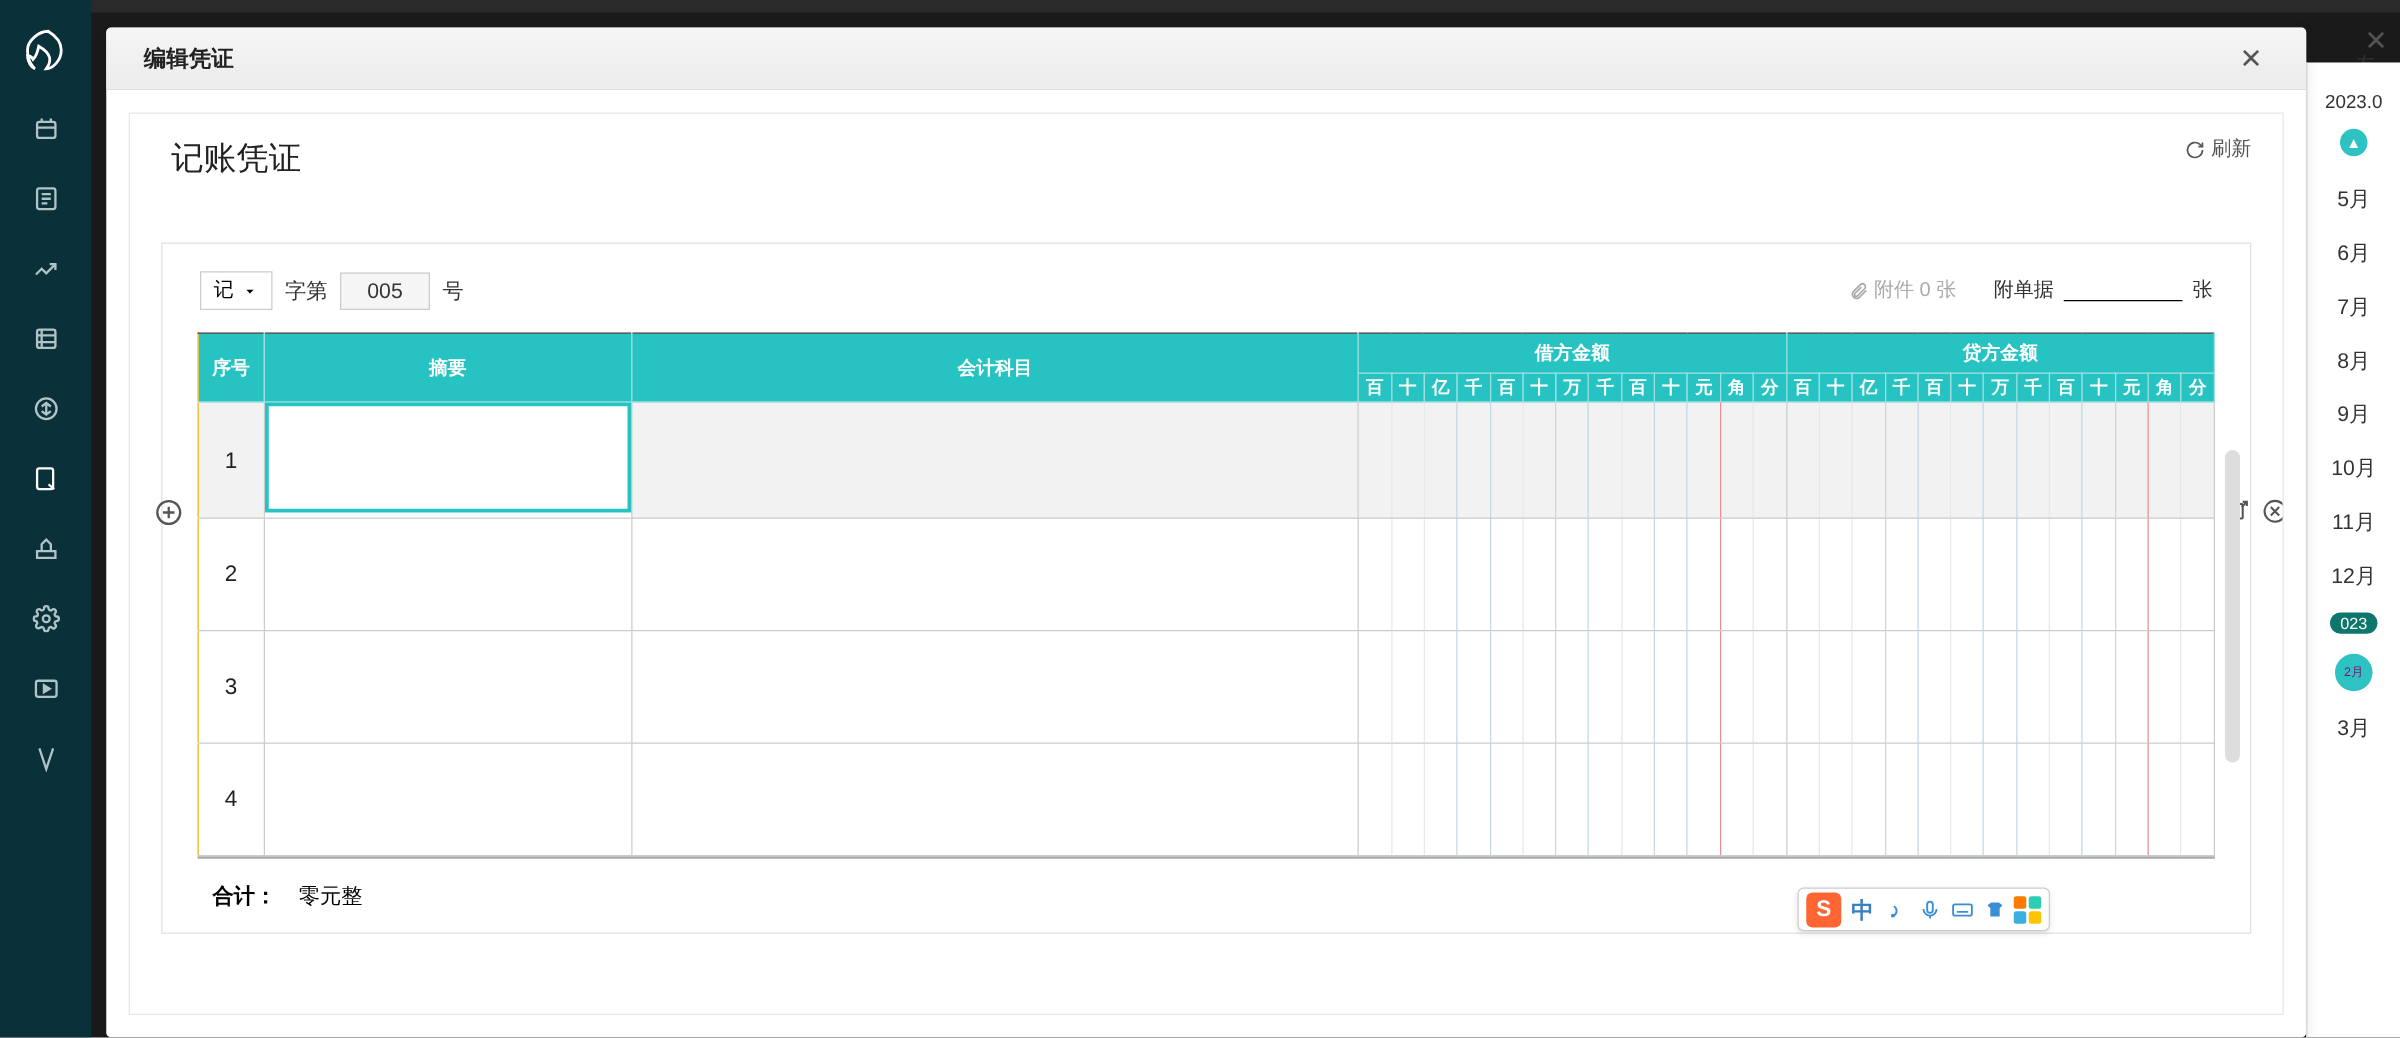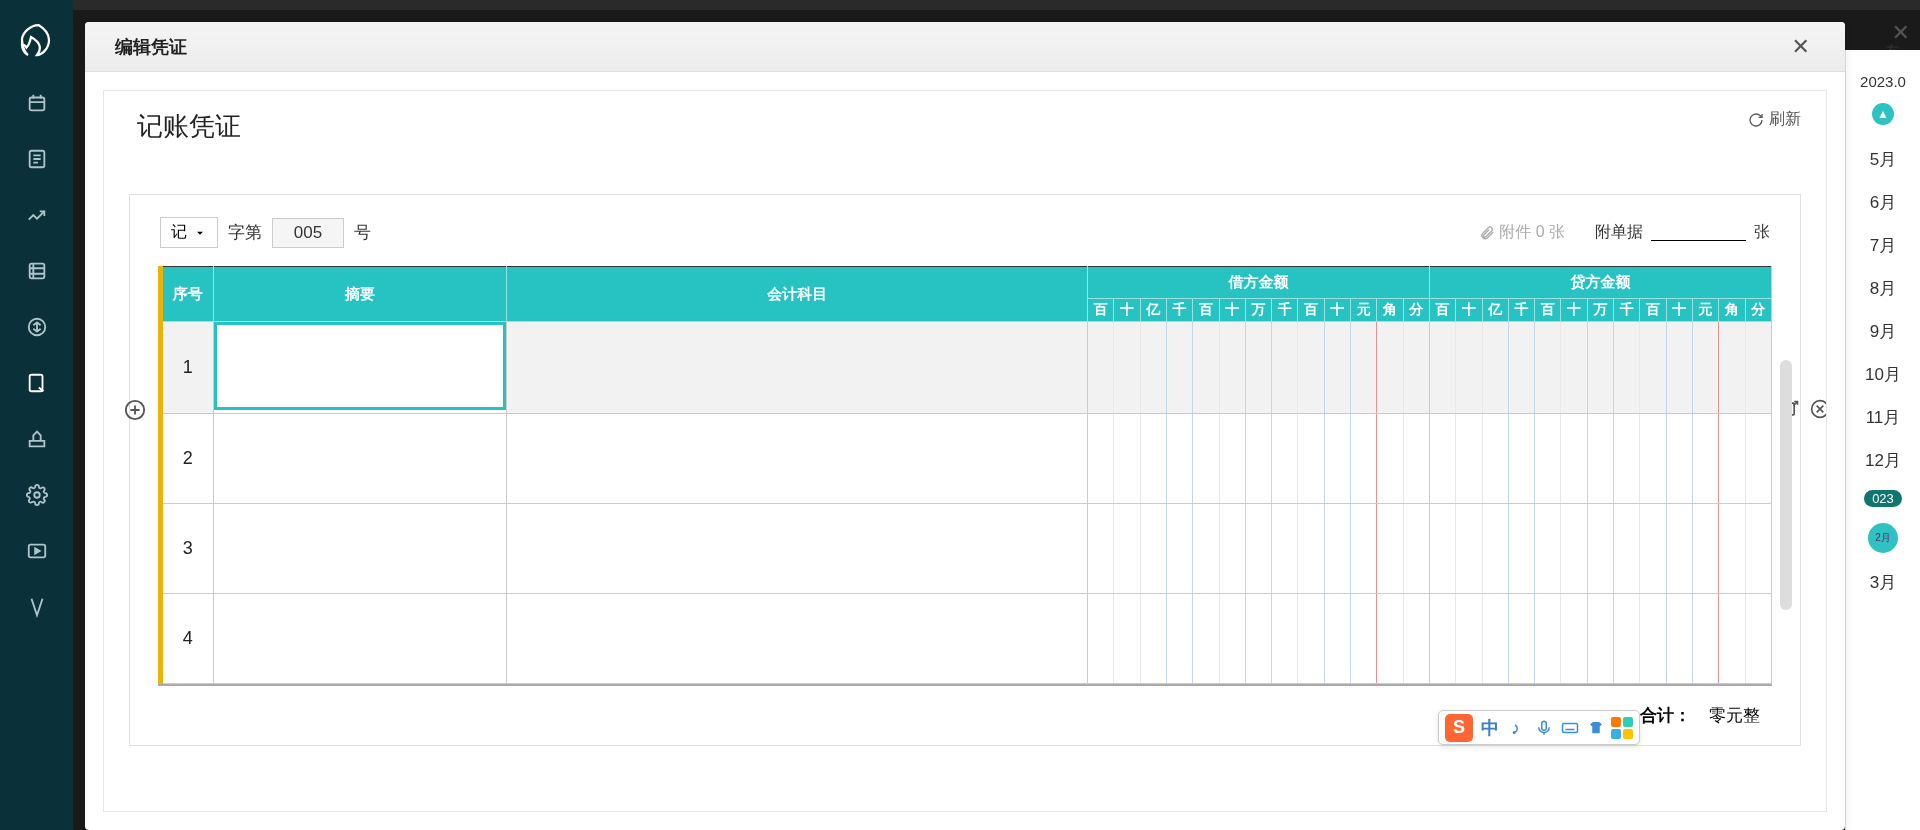--- a/index.html
+++ b/index.html
@@ -45,21 +45,21 @@
 .prefix-sel svg { width:14px; height:14px; margin-left:6px; }
 .lbl { color:#333; font-size:17px; }
 .num-input { width:72px; border:1px solid #ccc; background:#f5f5f5; text-align:center; font-size:17px; padding:4px 0; color:#333; }
 .date-input { width:170px; border:1px solid #ccc; background:#f5f5f5; text-align:center; font-size:17px; padding:4px 0; color:#333; }
 .header-spacer { flex:1; }
 .attach-link { display:flex; align-items:center; gap:4px; color:#aaa; font-size:16px; }
 .attach-link svg { width:16px; height:16px; }
 .attach-slip { display:flex; align-items:flex-start; gap:8px; color:#333; font-size:16px; }
 .slip-input { width:95px; border:0; border-bottom:1px solid #000; outline:0; font-size:16px; }
 
-.grid { border-top:1px solid #333; border-left:5px solid #eab308; width:100%; border-collapse:collapse; table-layout:fixed; position:relative; }
+.grid { border-top:1px solid #333; border-left:1px solid #eab308; width:100%; border-collapse:collapse; table-layout:fixed; position:relative; }
 .grid th, .grid td { border-right:1px solid #ccc; border-bottom:1px solid #ccc; font-size:15px; color:#222; }
 .grid thead th { background:#27c3c3; color:#fff; font-weight:600; border-right:1px solid #9ce0e0; border-bottom:1px solid #9ce0e0; padding:6px 0; text-align:center; }
 .grid .hdr-row2 th { font-size:14px; padding:2px 0; }
 .grid .seq-col { width:48px; }
 .grid .summary-col { width:268px; }
 .grid .subj-col { width:530px; }
 .grid .digit { width:24px; }
 
 .grid tbody td { height:90px; vertical-align:top; padding:0; }
 .grid tbody td.seq { text-align:center; vertical-align:middle; font-size:18px; border-right:1px solid #ccc; }
@@ -75,21 +75,21 @@
 .digit-cell.red { border-right:1px solid #e89090 !important; }
 .digit-cell.last { border-right:1px solid #ccc !important; }
 
 .add-row-icon { position:absolute; left:-34px; top:133px; width:22px; height:22px; cursor:pointer; color:#555; }
 .add-row-icon svg { width:22px; height:22px; }
 
 .row-actions { position:absolute; right:-60px; top:133px; display:flex; gap:8px; }
 .row-actions span { width:22px; height:22px; cursor:pointer; color:#555; display:inline-flex; }
 .row-actions svg { width:20px; height:20px; }
 
-.total-row { border-top:2px solid #aaa; display:flex; align-items:center; padding:18px 12px; font-size:17px;justify-content:flex-end; }
+.total-row { border-top:2px solid #aaa; display:flex; align-items:center; padding:18px 12px; font-size:17px; }
 .total-row .t-lbl { font-weight:600; margin-right:18px; }
 .total-row .t-amt { font-weight:400; }
 
 .right-scroll { position:absolute; right:8px; top:165px; width:12px; height:250px; background:#ddd; border-radius:6px; }
 
 .table-wrap { position:relative; margin:0 28px; }
 
 .ime-toolbar { position:absolute; right:280px; bottom:85px; height:35px; display:flex; align-items:center; gap:4px; background:#fff; border:1px solid #ccc; border-radius:5px; padding:2px 6px; box-shadow:0 2px 5px rgba(0,0,0,.1); z-index:20; }
 .ime-logo { width:28px; height:28px; background:#f63; color:#fff; border-radius:5px; display:flex; align-items:center; justify-content:center; font-weight:bold; font-size:18px; }
 .ime-mode { font-size:18px; color:#3a7fc4; font-weight:600; padding:0 4px; }

